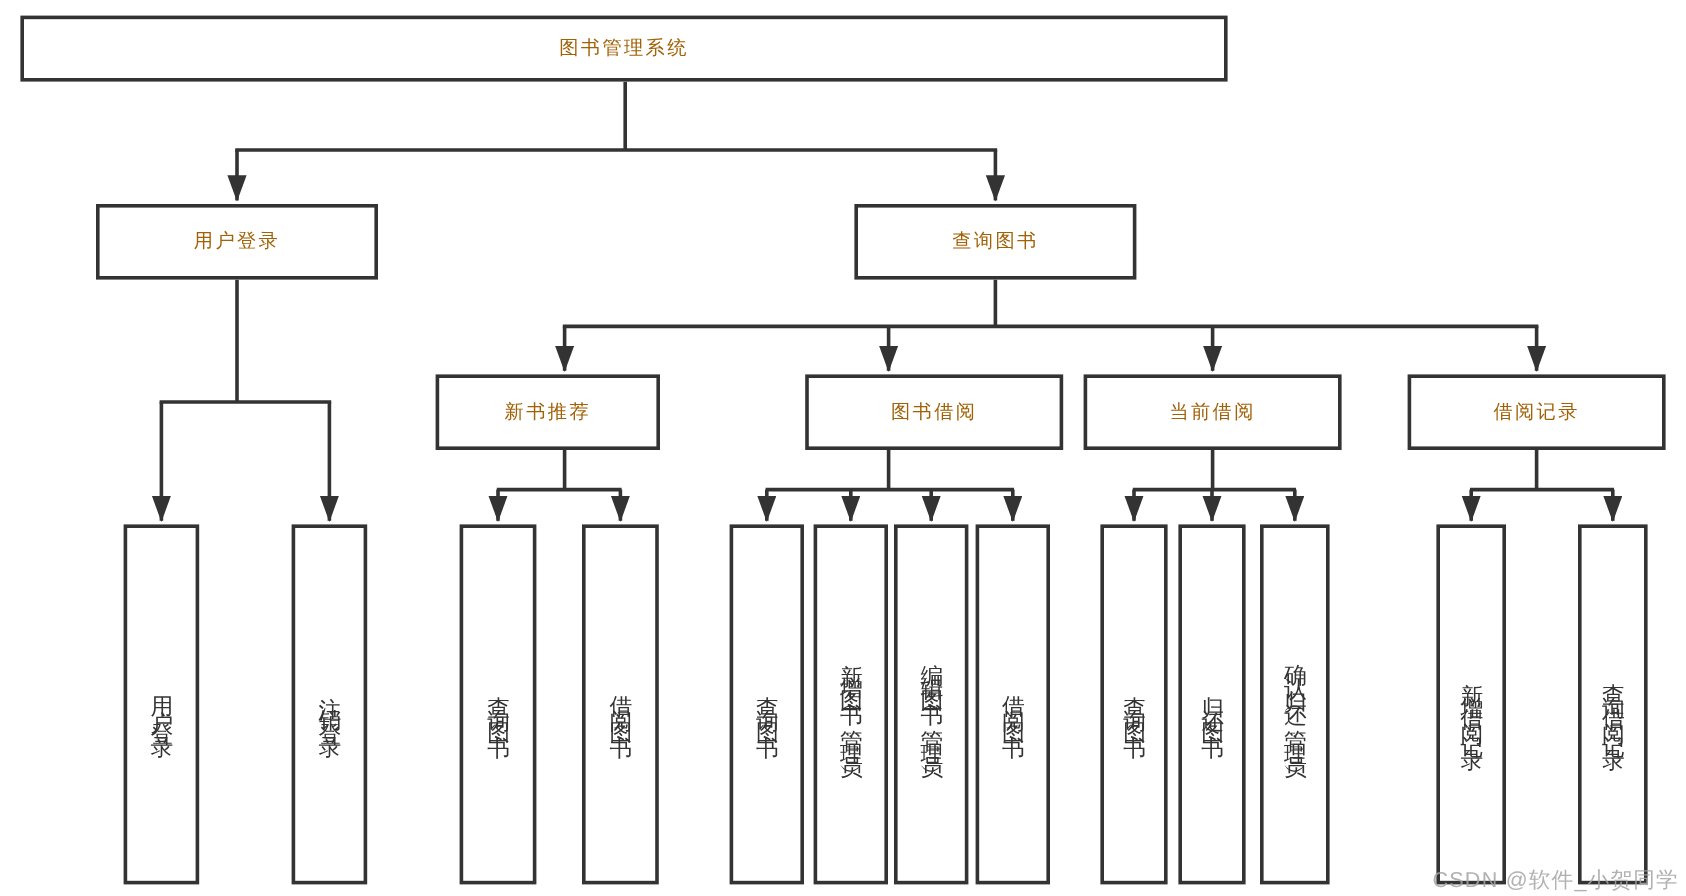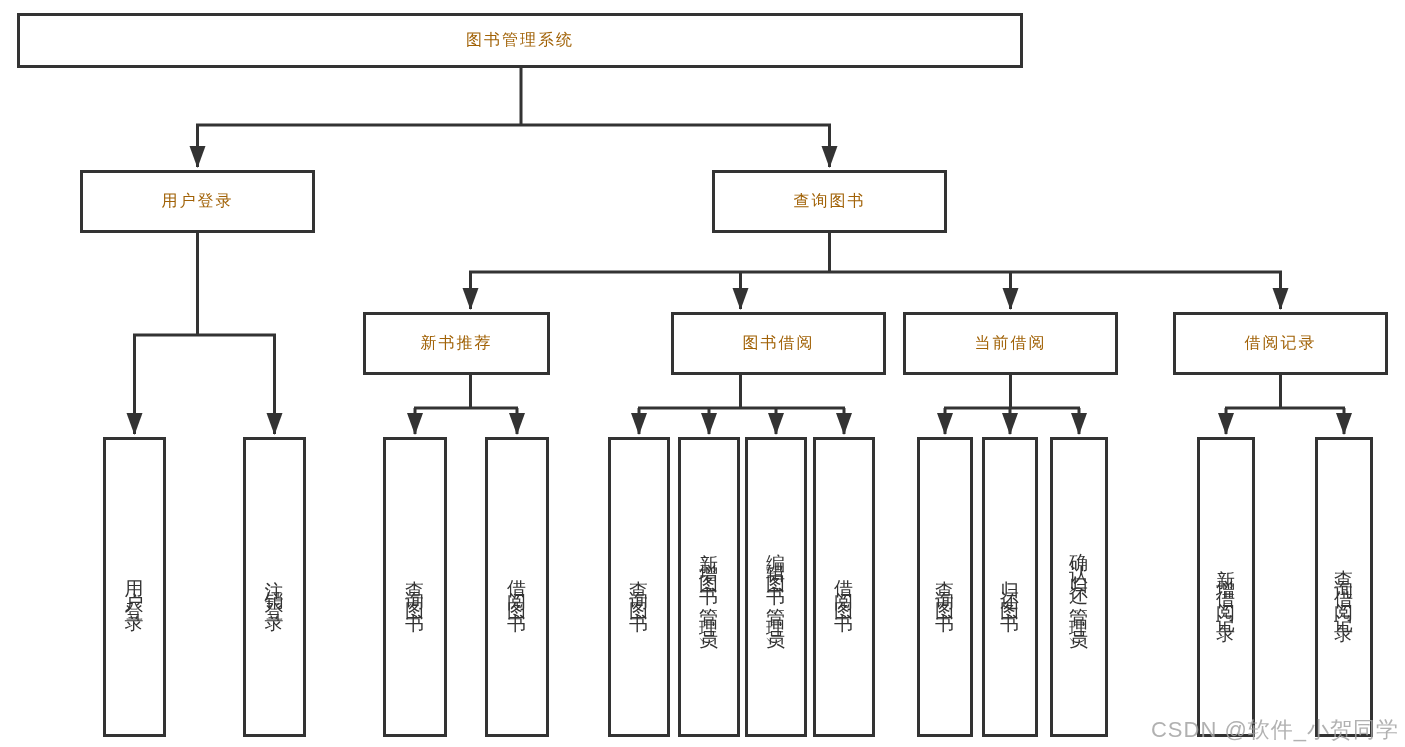--- a/index.html
+++ b/index.html
@@ -45,21 +45,21 @@
     font-size: 19px;
     letter-spacing: 11px;
     line-height: 1;
     color: #333333;
     white-space: nowrap;
   }
   .watermark {
     position: absolute;
     right: 6px;
     bottom: 2px;
-    font-size: 22px;
+    font-size: 18px;
     color: rgba(163, 163, 163, 0.85);
     letter-spacing: 1px;
     z-index: 10;
     white-space: nowrap;
   }
 </style>
 </head>
 <body>
 
 <div class="canvas">

